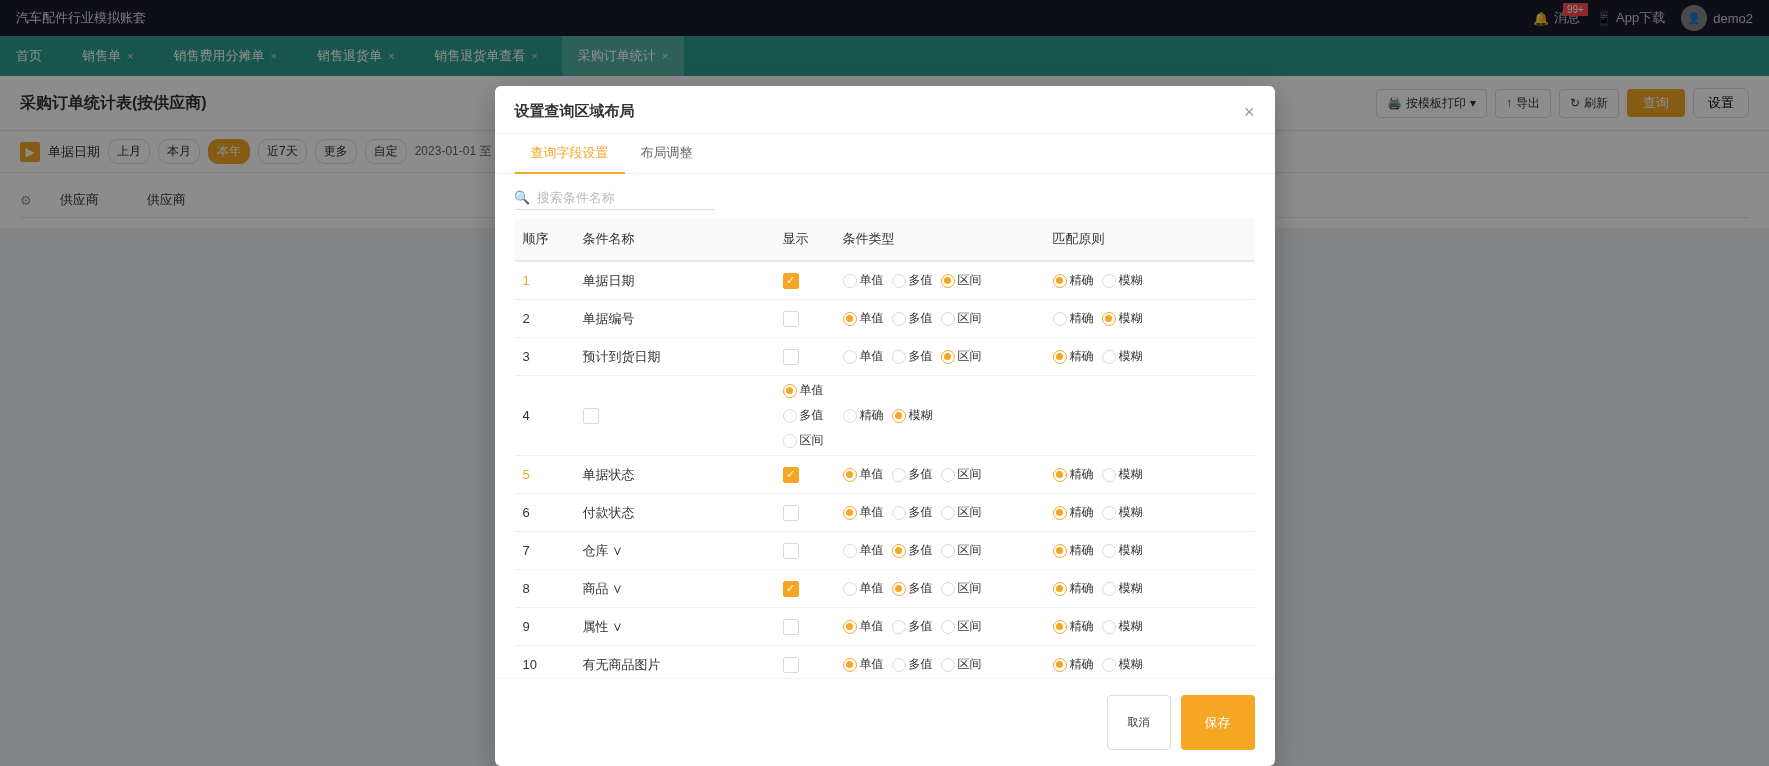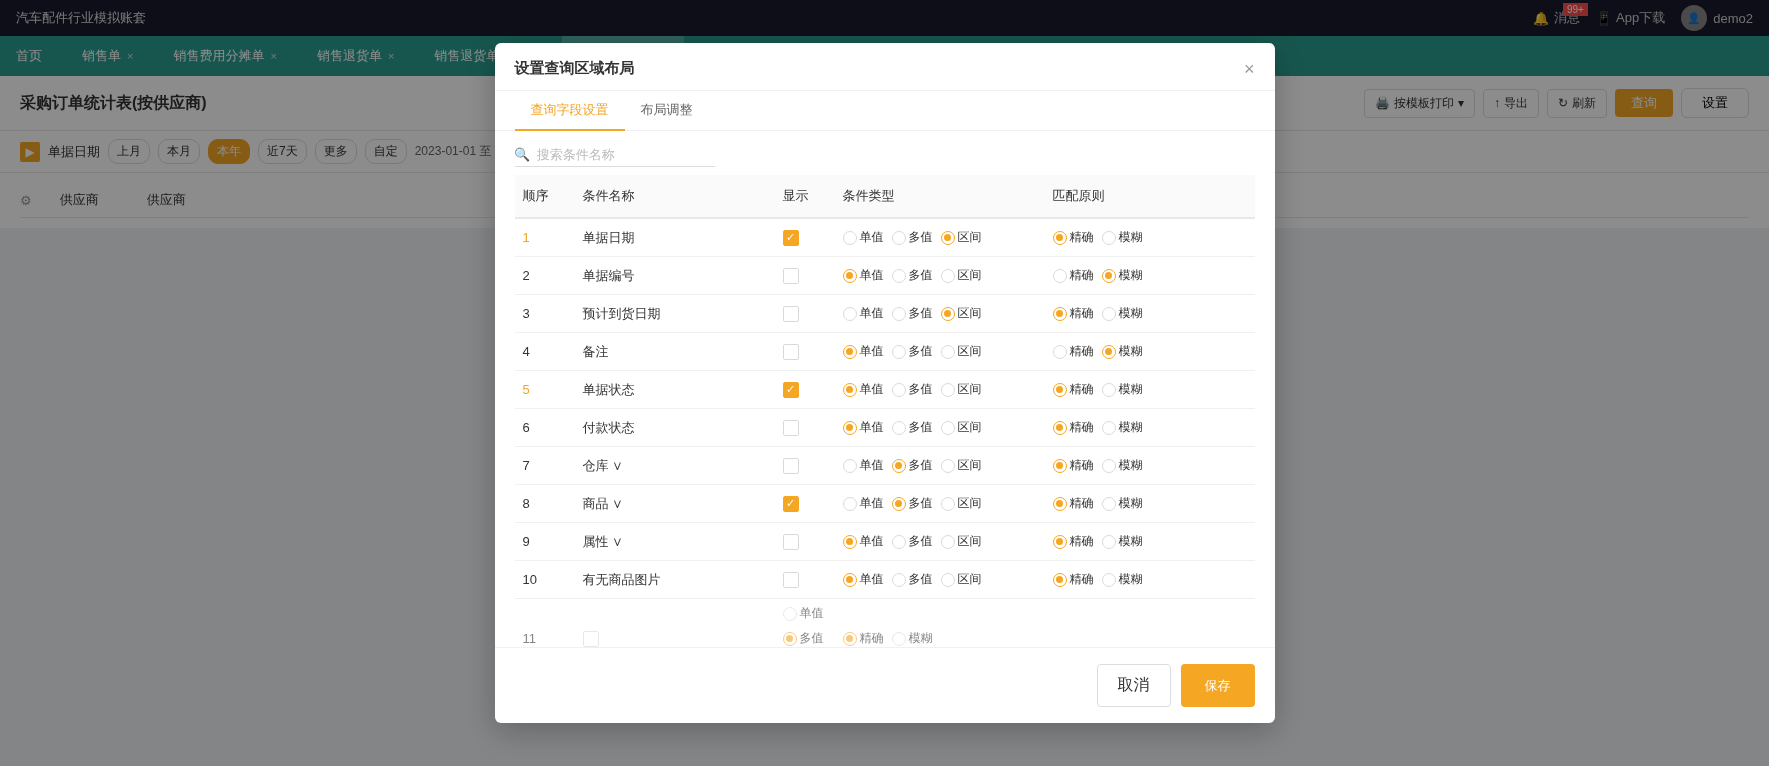--- a/index.html
+++ b/index.html
@@ -53,21 +53,21 @@
       align-items: center;
       justify-content: space-between;
       border-bottom: 1px solid #e8e8e8;
     }
     .page-title { font-size: 16px; font-weight: bold; color: #333; }
     .header-actions { display: flex; align-items: center; gap: 8px; }
     .btn-print { display: flex; align-items: center; gap: 4px; border: 1px solid #ddd; background: white; padding: 5px 10px; border-radius: 4px; cursor: pointer; font-size: 12px; color: #333; }
     .btn-export { display: flex; align-items: center; gap: 4px; border: 1px solid #ddd; background: white; padding: 5px 10px; border-radius: 4px; cursor: pointer; font-size: 12px; color: #333; }
     .btn-refresh { display: flex; align-items: center; gap: 4px; border: 1px solid #ddd; background: white; padding: 5px 10px; border-radius: 4px; cursor: pointer; font-size: 12px; color: #333; }
     .btn-query { background: #f5a623; color: white; border: none; padding: 5px 16px; border-radius: 4px; cursor: pointer; font-size: 13px; }
-    .btn-set { border: 1px solid #ddd; background: white; padding: 5px 20px; border-radius: 6px; cursor: pointer; font-size: 13px; text-align: right; }
+    .btn-set { border: 1px solid #ddd; background: white; padding: 5px 14px; border-radius: 6px; cursor: pointer; font-size: 13px; text-align: right; }
 
     
     .filter-bar {
       background: white;
       padding: 8px 20px;
       display: flex;
       align-items: center;
       gap: 8px;
       border-bottom: 1px solid #e8e8e8;
     }
@@ -94,21 +94,21 @@
     .gear-icon { color: #999; cursor: pointer; }
     .col-header { font-size: 13px; color: #333; font-weight: 500; padding: 0 20px; }
 
     
     .overlay {
       position: fixed;
       top: 0; left: 0; right: 0; bottom: 0;
       background: rgba(0,0,0,0.45);
       z-index: 100;
       display: flex;
-      align-items: center;
+      align-items: flex-end;
       justify-content: center;
     }
 
     
     .modal {
       background: white;
       border-radius: 6px;
       width: 780px;
       max-height: 680px;
       display: flex;
@@ -249,24 +249,24 @@
     .modal-footer {
       padding: 16px 20px;
       display: flex;
       justify-content: flex-end;
       gap: 10px;
       border-top: 1px solid #f0f0f0;
     }
     .btn-cancel {
       border: 1px solid #ddd;
       background: white;
-      padding: 10px 20px;
+      padding: 19px 20px;
       border-radius: 4px;
       cursor: pointer;
-      font-size: 16px;
+      font-size: 11px;
       color: #333;
     }
     .btn-save {
       background: #f5a623;
       color: white;
       border: none;
       padding: 7px 24px;
       border-radius: 4px;
       cursor: pointer;
       font-size: 13px;
@@ -462,21 +462,20 @@
         <div class="mt-cell">
           <div class="radio-group">
             <label class="radio-item"><div class="radio-dot selected"></div>精确</label>
             <label class="radio-item"><div class="radio-dot"></div>模糊</label>
           </div>
         </div>
       </div>
 
       <div class="mt-row">
         <div class="mt-cell">4</div>
-        <div class="mt-cell">备注</div>
         <div class="mt-cell">
           <div class="cb-custom"></div>
         </div>
         <div class="mt-cell">
           <div class="radio-group">
             <label class="radio-item"><div class="radio-dot selected"></div>单值</label>
             <label class="radio-item"><div class="radio-dot"></div>多值</label>
             <label class="radio-item"><div class="radio-dot"></div>区间</label>
           </div>
         </div>

